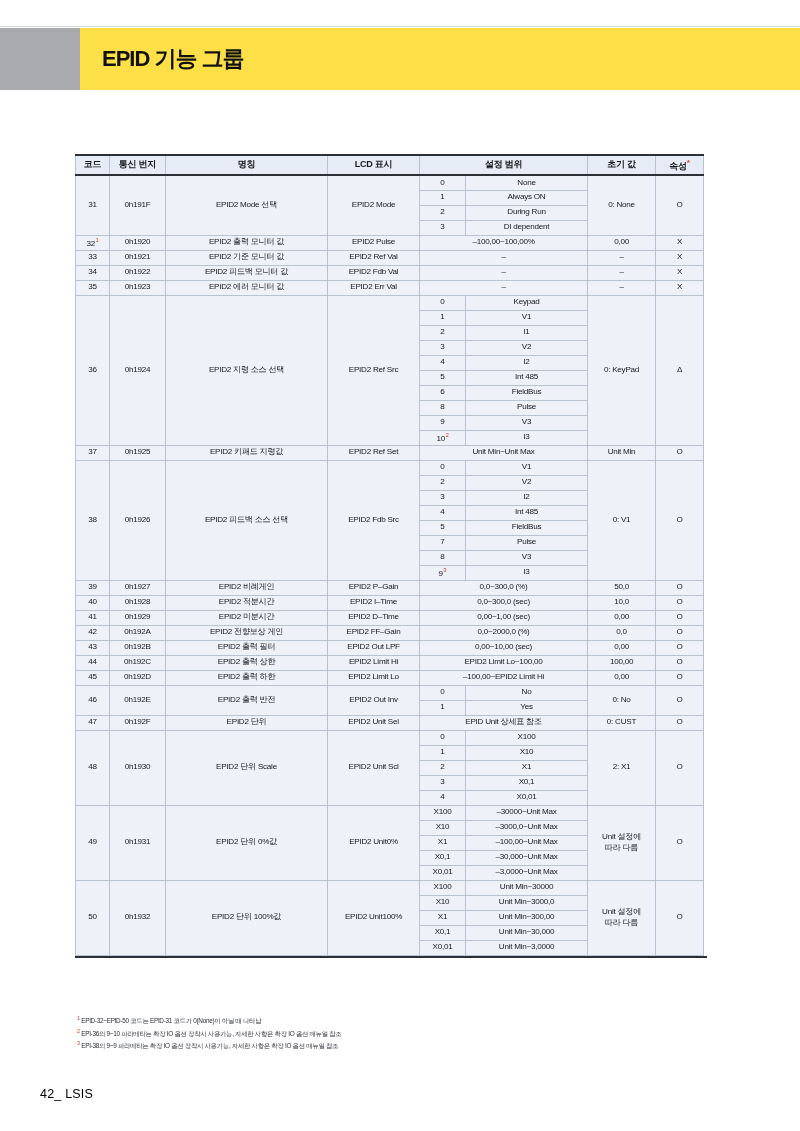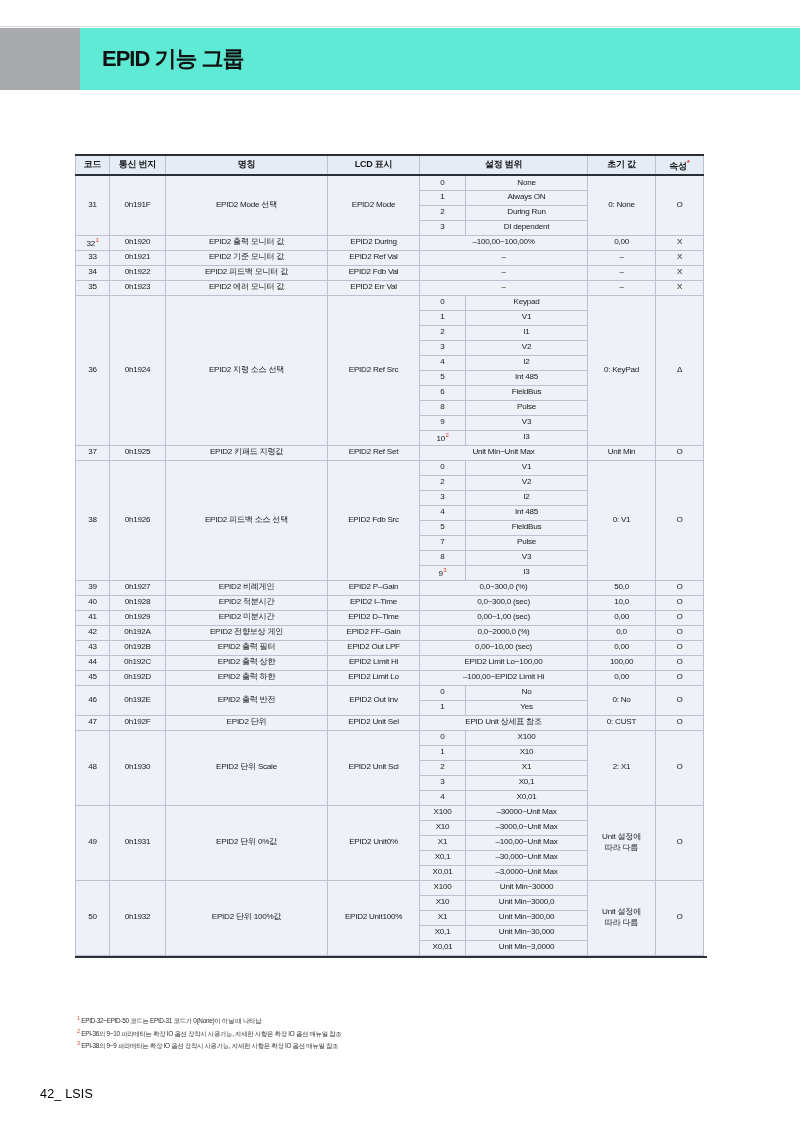--- a/index.html
+++ b/index.html
@@ -69,21 +69,21 @@
     margin-bottom: 1px;
   }
   .brand-h100 {
     font-size: 34px;
     font-weight: bold;
     letter-spacing: -1.2px;
     line-height: 0.92;
   }
   .header-title-area {
     flex: 1;
-    background: #5eead4;
+    background: #fde047;
     display: flex;
     align-items: center;
     padding-left: 22px;
   }
   .header-title {
     font-size: 22px;
     font-weight: bold;
     letter-spacing: -1px;
     color: #111111;
   }
@@ -248,21 +248,21 @@
           <td>During Run</td>
         </tr>
         <tr class="row-h">
           <td>3</td>
           <td>DI dependent</td>
         </tr>
         <tr class="row-h group-start">
           <td class="code-cell" rowspan="1">32<span class="sup">1</span></td>
           <td rowspan="1">0h1920</td>
           <td rowspan="1">EPID2 출력 모니터 값</td>
-          <td rowspan="1">EPID2 During</td>
+          <td rowspan="1">EPID2 Pulse</td>
           <td colspan="2">–100,00~100,00%</td>
           <td rowspan="1">0,00</td>
           <td rowspan="1">X</td>
         </tr>
         <tr class="row-h">
           <td class="code-cell" rowspan="1">33</td>
           <td rowspan="1">0h1921</td>
           <td rowspan="1">EPID2 기준 모니터 값</td>
           <td rowspan="1">EPID2 Ref Val</td>
           <td colspan="2">–</td>

